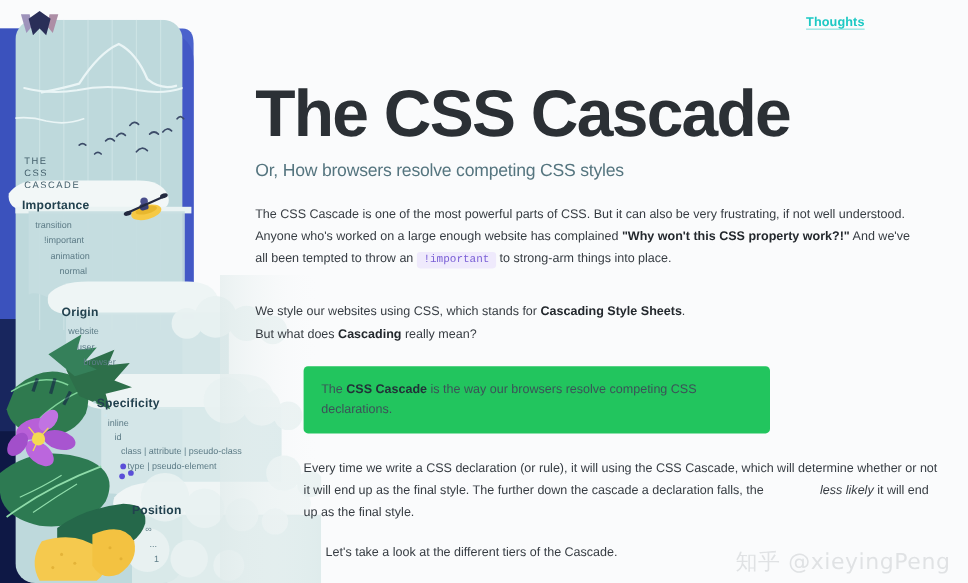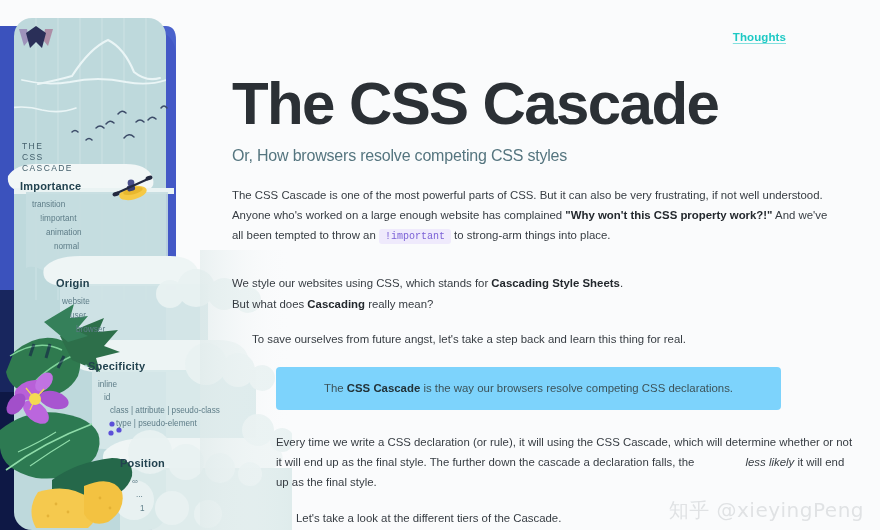--- a/index.html
+++ b/index.html
@@ -8,21 +8,21 @@
     font-family: "Liberation Sans", sans-serif;
     background: #fafbfc;
     position: relative;
   }
 
   
   #page { position: relative; width: 880px; height: 530px; background: #fafbfc; overflow: hidden; }
 
   
   #topnav {
-    position: absolute; top: 16px; left: 0; width: 800px; height: 42px;
+    position: absolute; top: 0; left: 0; width: 800px; height: 42px;
     z-index: 40; pointer-events: none;
   }
   #logo {
     position: absolute; left: 16px; top: 8px; width: 40px; height: 28px;
     pointer-events: auto;
   }
   #nav-thoughts {
     position: absolute; right: 14px; top: 15px;
     font-size: 11.5px; font-weight: bold; color: #1dc9c4;
     letter-spacing: 0.1px; text-decoration: underline;
@@ -64,24 +64,24 @@
   .para b { font-weight: bold; color: #23282d; }
   .para i { font-style: italic; padding-left: 48px; }
   code.chip {
     font-family: "Liberation Mono", monospace;
     background: #efeafc; color: #7b61d6;
     font-size: 10px; padding: 2px 6px; border-radius: 3px;
     white-space: nowrap;
   }
   #callout {
     margin-top: 18px; margin-left: 44px;
-    background: #7dd3fc; border-radius: 4px;
+    background: #22c55e; border-radius: 4px;
     padding: 12px 16px 13px 16px;
-    width: 505px;
-    font-size: 11.4px; color: #3c5258; line-height: 18px; text-align: center;
+    width: 424px;
+    font-size: 11.4px; color: #3c5258; line-height: 18px;
   }
   #callout b { color: #223238; font-weight: bold; }
   #p-every { margin-top: 22px; margin-left: 44px; max-width: 600px; }
   #p-lets  { margin-top: 16px; margin-left: 64px; }
 
   
   #watermark {
     position: absolute; right: 16px; bottom: 6px;
     font-size: 20px; color: rgba(120,128,136,.20);
     letter-spacing: .5px; z-index: 35; pointer-events: none;
@@ -318,21 +318,20 @@
 
     <p class="para" style="margin-top:20px;">
       <span>The CSS Cascade is one of the most powerful parts of CSS. But it can also be very frustrating, if not well understood. Anyone who's worked on a large enough website has complained </span><b>"Why won't this CSS property work?!"</b><span> And we've all been tempted to throw an </span><code class="chip">!important</code><span> to strong-arm things into place.</span>
     </p>
 
     <p class="para" style="margin-top:26px;line-height:21px;">
       <span>We style our websites using CSS, which stands for </span><b>Cascading Style Sheets</b><span>.</span><br>
       <span>But what does </span><b>Cascading</b><span> really mean?</span>
     </p>
 
-    <p class="para indent" style="margin-top:14px;">To save ourselves from future angst, let's take a step back and learn this thing for real.</p>
 
     <div id="callout">
       <span>The </span><b>CSS Cascade</b><span> is the way our browsers resolve competing CSS declarations.</span>
     </div>
 
     <p class="para" id="p-every">
       <span>Every time we write a CSS declaration (or rule), it will using the CSS Cascade, which will determine whether or not it will end up as the final style. The further down the cascade a declaration falls, the </span><i>less likely</i><span> it will end up as the final style.</span>
     </p>
 
     <p class="para" id="p-lets">Let's take a look at the different tiers of the Cascade.</p>

